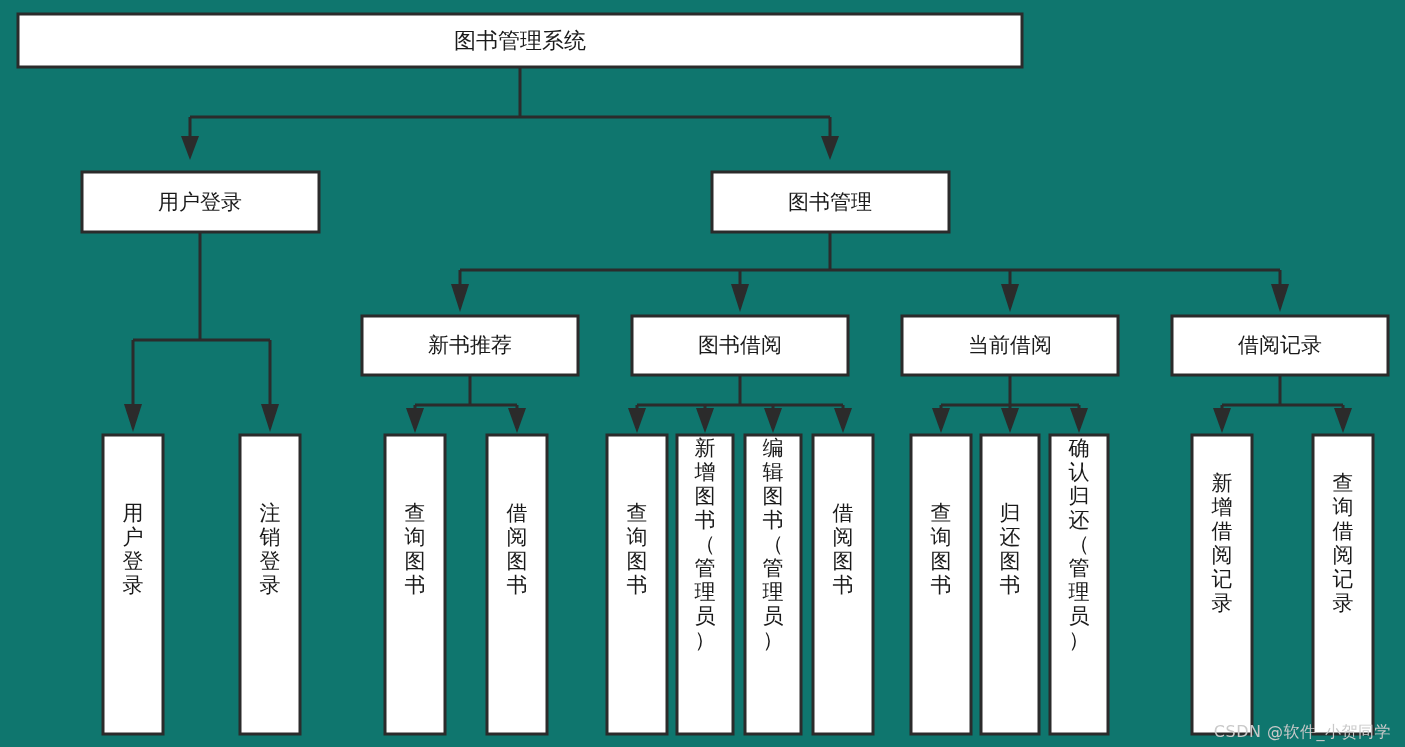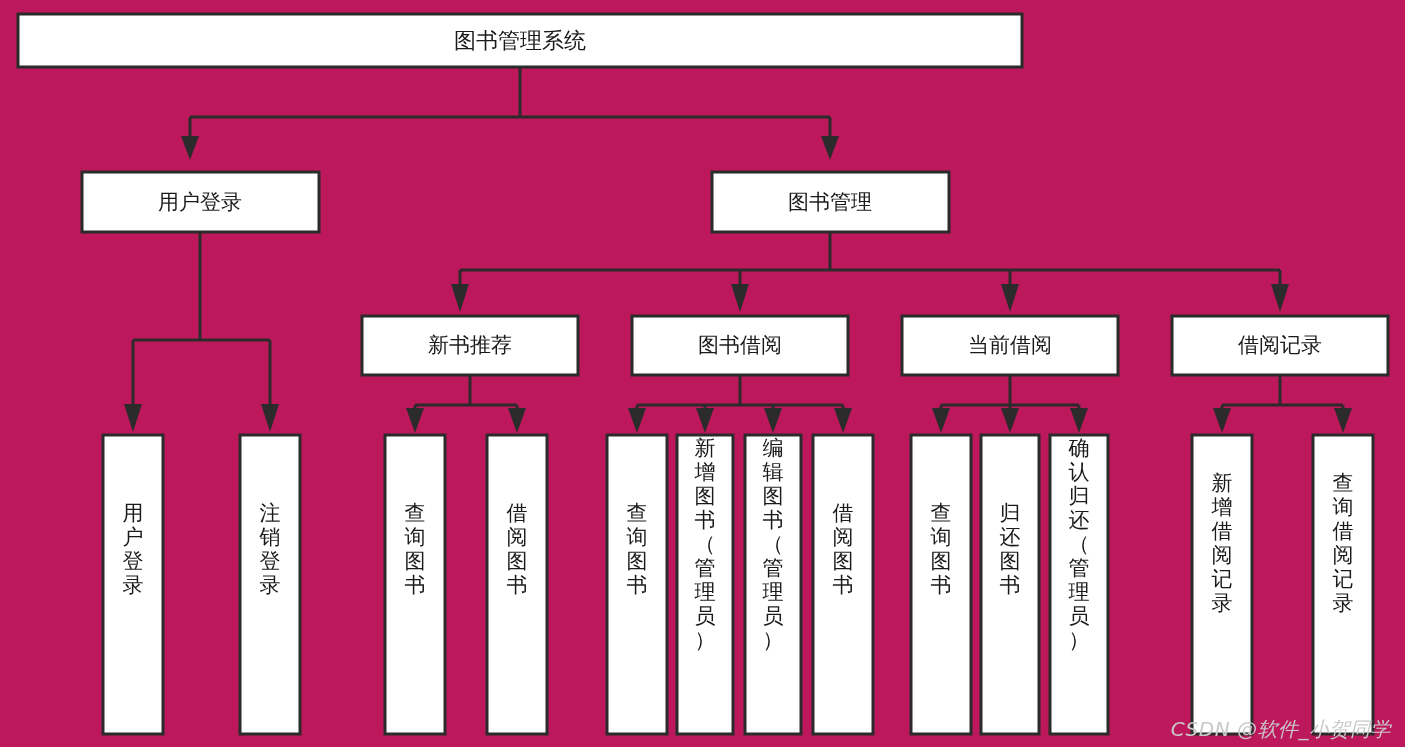--- a/index.html
+++ b/index.html
@@ -10,21 +10,21 @@
   body {
     width: 1405px;
     height: 747px;
     overflow: hidden;
     font-family: "DejaVu Sans", "Liberation Sans", sans-serif;
   }
   #diagram-root {
     position: relative;
     width: 1405px;
     height: 747px;
-    background: #be185d;
+    background: #0f766e;
   }
   svg.diagram-canvas {
     position: absolute;
     left: 0;
     top: 0;
     width: 1405px;
     height: 747px;
     display: block;
   }
   .node-box {
@@ -55,26 +55,25 @@
   }
   .arrow-head {
     fill: #2b2b2b;
     stroke: none;
   }
   .watermark-text {
     position: absolute;
     right: 14px;
     bottom: 4px;
     color: #c9c9c9;
-    font-size: 20px;
+    font-size: 16px;
     font-family: "DejaVu Sans", "Liberation Sans", sans-serif;
     letter-spacing: 0.5px;
     white-space: nowrap;
     user-select: none;
-    font-style: italic;
   }
 </style>
 </head>
 <body>
 
 <div id="diagram-root">
 
   <svg class="diagram-canvas" viewBox="0 0 1405 747">
 
     <g>

